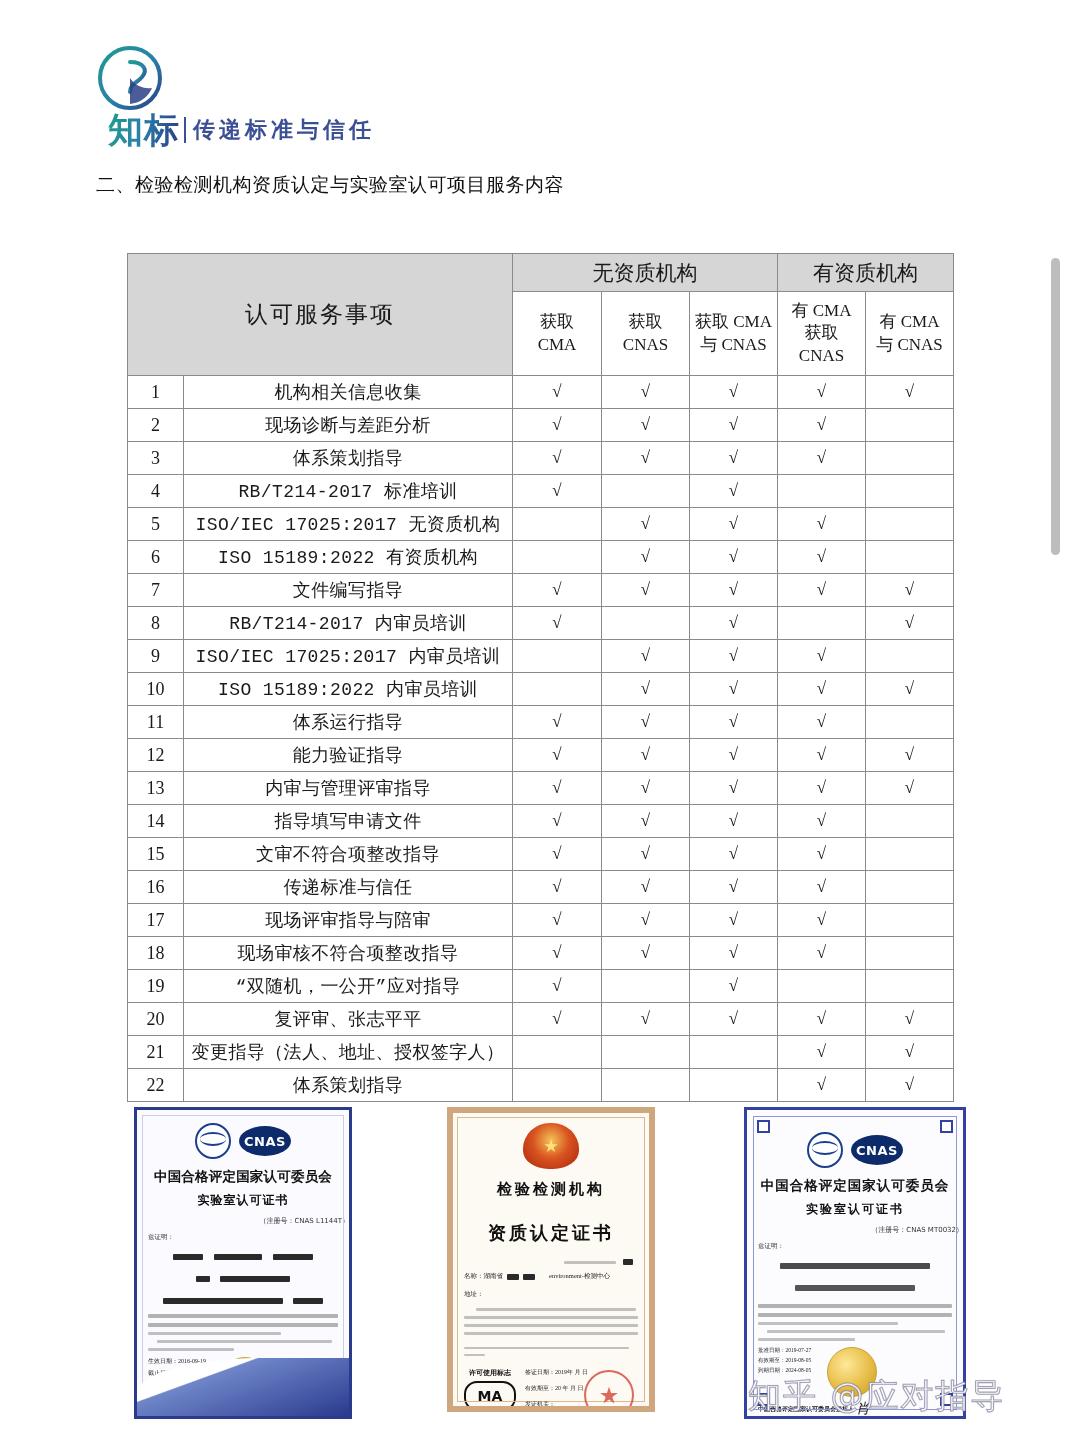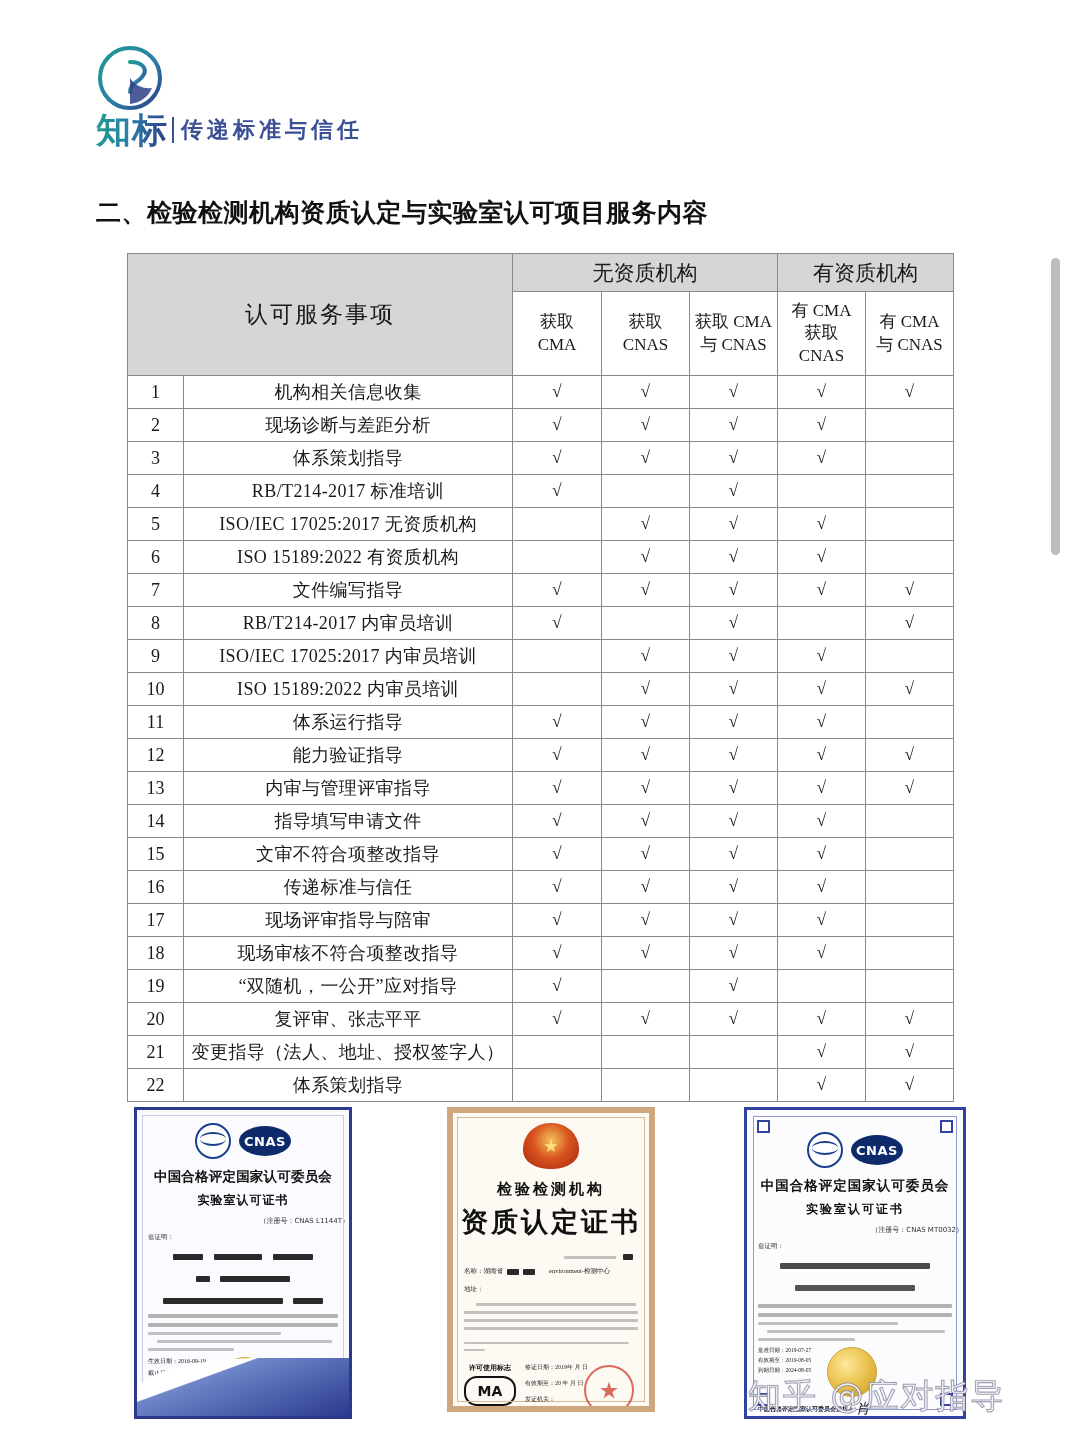--- a/index.html
+++ b/index.html
@@ -25,21 +25,21 @@
   }
   #logo-mark {
     position: absolute;
     left: 0;
     top: 0;
     width: 68px;
     height: 68px;
   }
   #logo-wordmark {
     position: absolute;
-    left: 0;
+    left: 12px;
     top: 66px;
     height: 40px;
     display: flex;
     align-items: center;
   }
   .wordmark-main {
     font-family: "DejaVu Sans", sans-serif;
     font-size: 35px;
     font-weight: 700;
     letter-spacing: 1px;
@@ -62,24 +62,24 @@
     font-weight: 600;
     color: #3b4f95;
     letter-spacing: 4px;
     line-height: 1;
   }
 
   
   #section-heading {
     position: absolute;
     left: 96px;
-    top: 196px;
+    top: 172px;
     font-family: "DejaVu Sans", sans-serif;
-    font-size: 25px;
-    font-weight: 700;
+    font-size: 19px;
+    font-weight: 400;
     color: #111111;
     letter-spacing: 0.5px;
     white-space: nowrap;
   }
 
   
   #service-table-wrap {
     position: absolute;
     left: 127px;
     top: 253px;
@@ -125,20 +125,21 @@
     width: 56px;
     text-align: center;
     font-size: 18px;
     height: 32px;
   }
   td.name {
     text-align: center;
     font-size: 18px;
     letter-spacing: 0.4px;
     padding: 0 6px;
+    font-family: Liberation Mono, monospace;
   }
   td.mark {
     text-align: center;
     font-size: 17px;
     color: #1a1a1a;
   }
   tr.body-row { height: 32px; }
 
   
   #cert-row {
@@ -584,21 +585,21 @@
       </div>
 
     </div>
     <div class="cert-wave"></div>
   </div>
 
   <div class="cert" id="cert-2">
     <div id="cert-2-inner"></div>
     <div class="emblem">★</div>
     <div class="cert-t1" style="font-size:15px;letter-spacing:3px;margin-top:11px">检验检测机构</div>
-    <div class="cert-t2" style="font-size:27px;letter-spacing:3px;margin-top:5px">资质认定证书</div>
+    <div class="cert-t2" style="font-size:18px;letter-spacing:3px;margin-top:22px">资质认定证书</div>
     <div style="text-align:right;padding-right:16px;margin-top:7px">
       <span class="blurline sm" style="display:inline-block;width:52px;vertical-align:middle"></span>
       <span class="redact" style="width:10px;margin-left:3px"></span>
     </div>
     <div class="cert-body" style="padding-top:2px">
       <div style="display:flex;align-items:center;font-size:6.5px;color:#222">
         <span>名称：湖南省</span>
         <span class="redact" style="width:12px;margin-left:4px"></span>
         <span class="redact" style="width:12px;margin-left:4px"></span>
         <span style="margin-left:14px">environment-检测中心</span>

